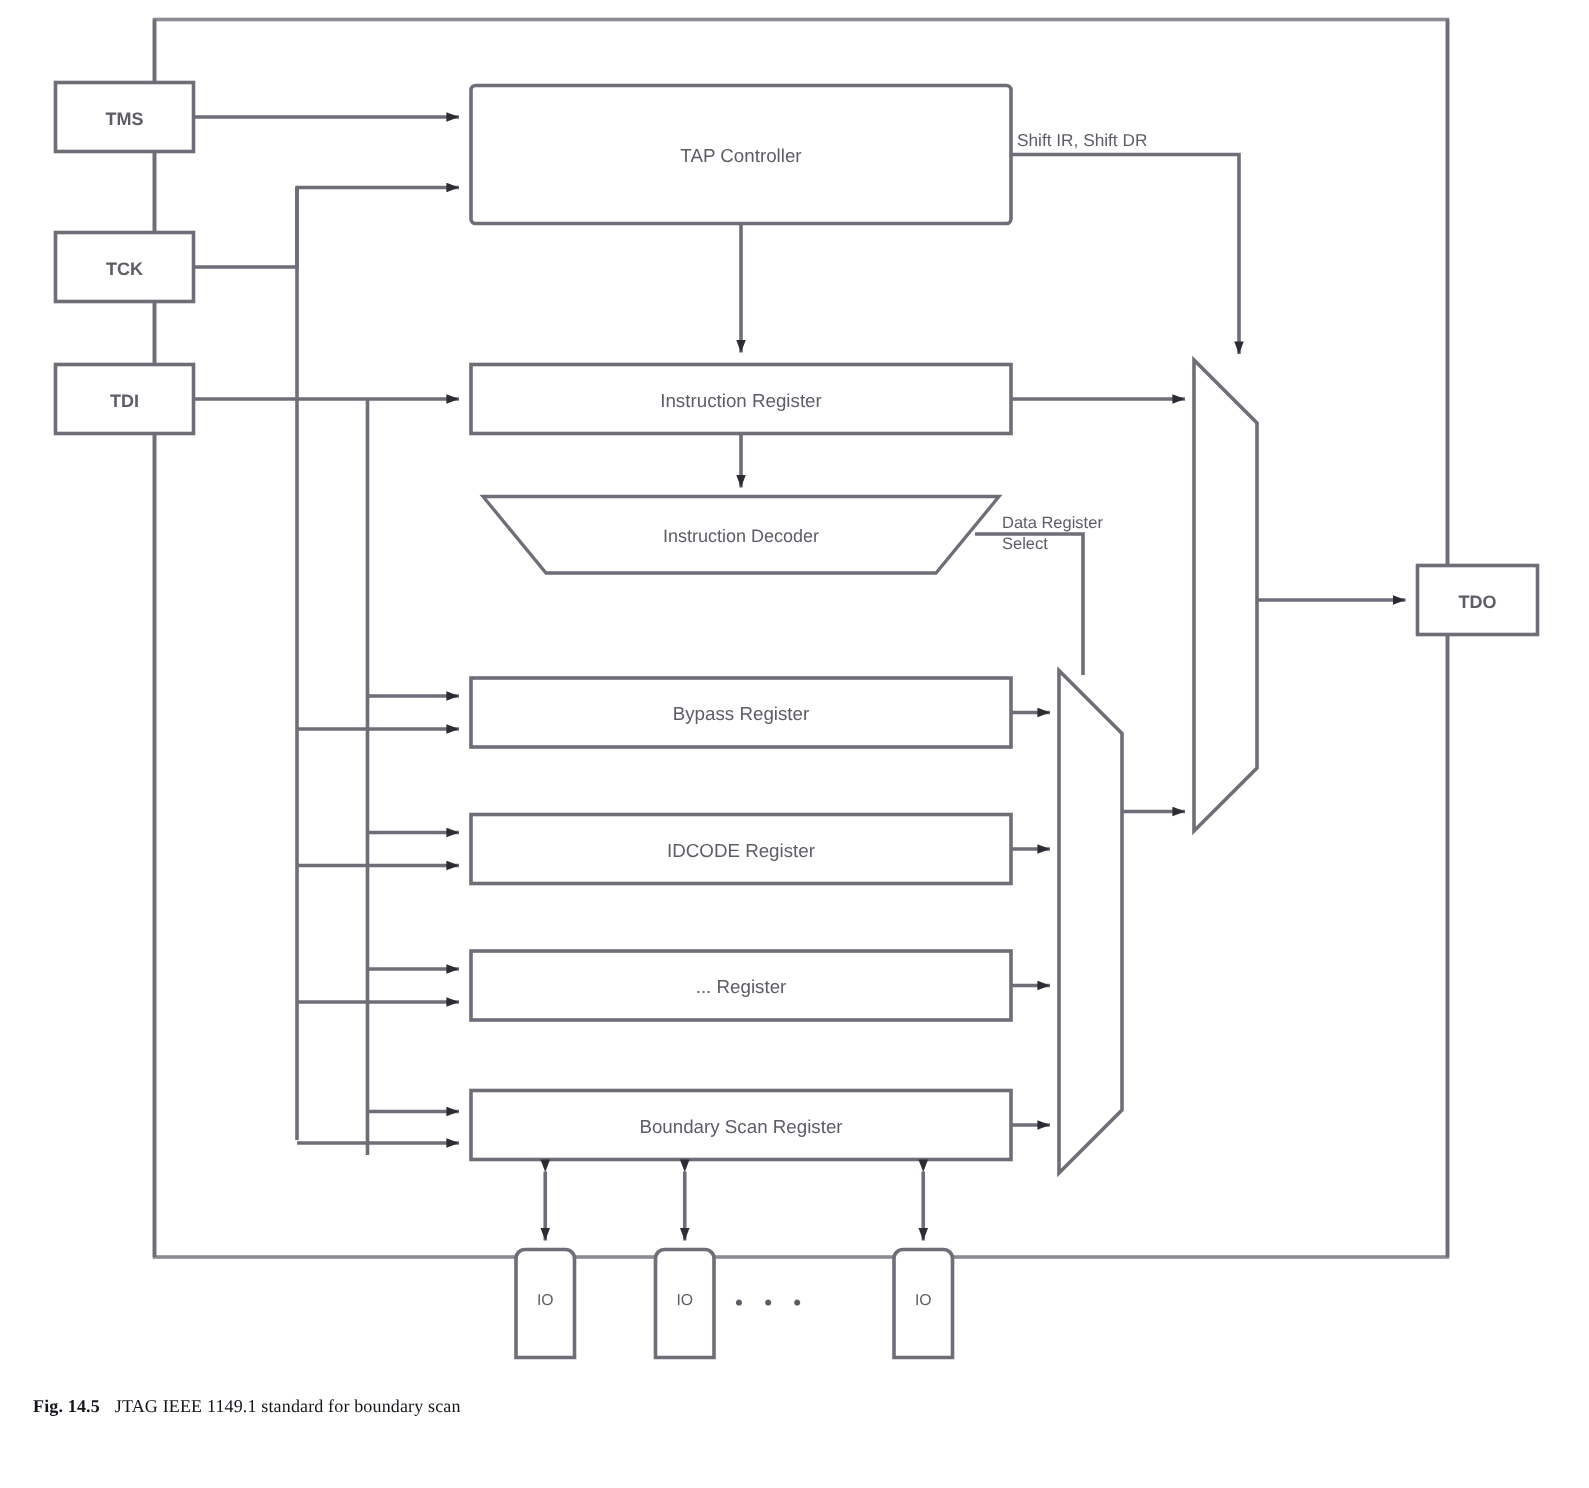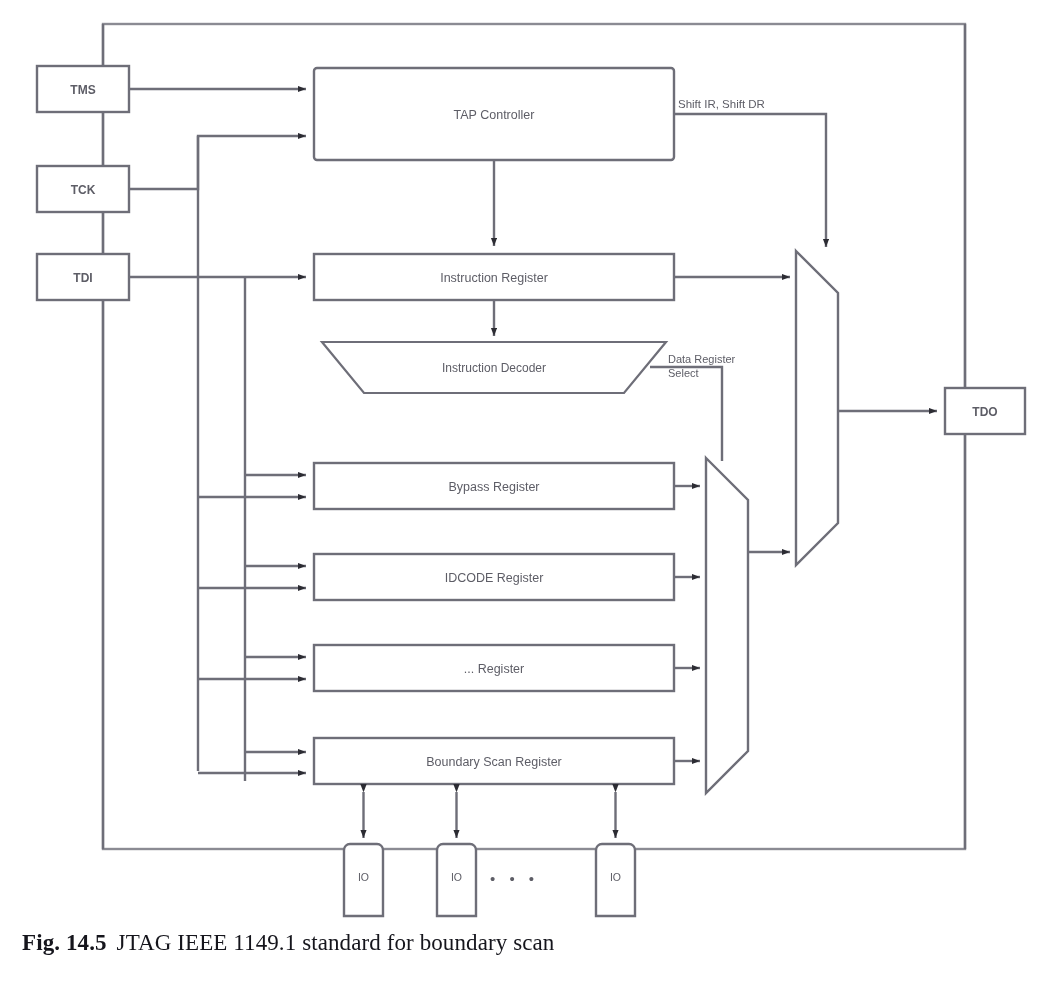--- a/index.html
+++ b/index.html
@@ -1,23 +1,23 @@
 <!DOCTYPE html>
 <html><head>
 <meta charset="utf-8">
 <style>
   html,body{margin:0;padding:0;background:#ffffff;}
   body{width:1059px;height:992px;position:relative;
        font-family:"Liberation Sans",sans-serif;overflow:hidden;}
 
-  #figure{position:absolute;left:0;top:11px;width:1049px;height:920px;}
+  #figure{position:absolute;left:0;top:0;width:1049px;height:920px;}
   #figure svg{display:block;}
 
   .cap{position:absolute;left:22px;top:930px;width:1000px;
-       font-family:"Liberation Serif",serif;font-size:23px;color:#15151c;
+       font-family:"Liberation Serif",serif;font-size:12px;color:#15151c;
        letter-spacing:.1px;white-space:nowrap;}
   .cap .cap-num{font-weight:bold;margin-right:10px;}
 
   text{font-family:"Liberation Sans",sans-serif;fill:#5d5d66;}
 </style>
 </head>
 <body>
 
 <div id="figure">
 <svg width="1059" height="920" viewBox="0 0 1059 920">

